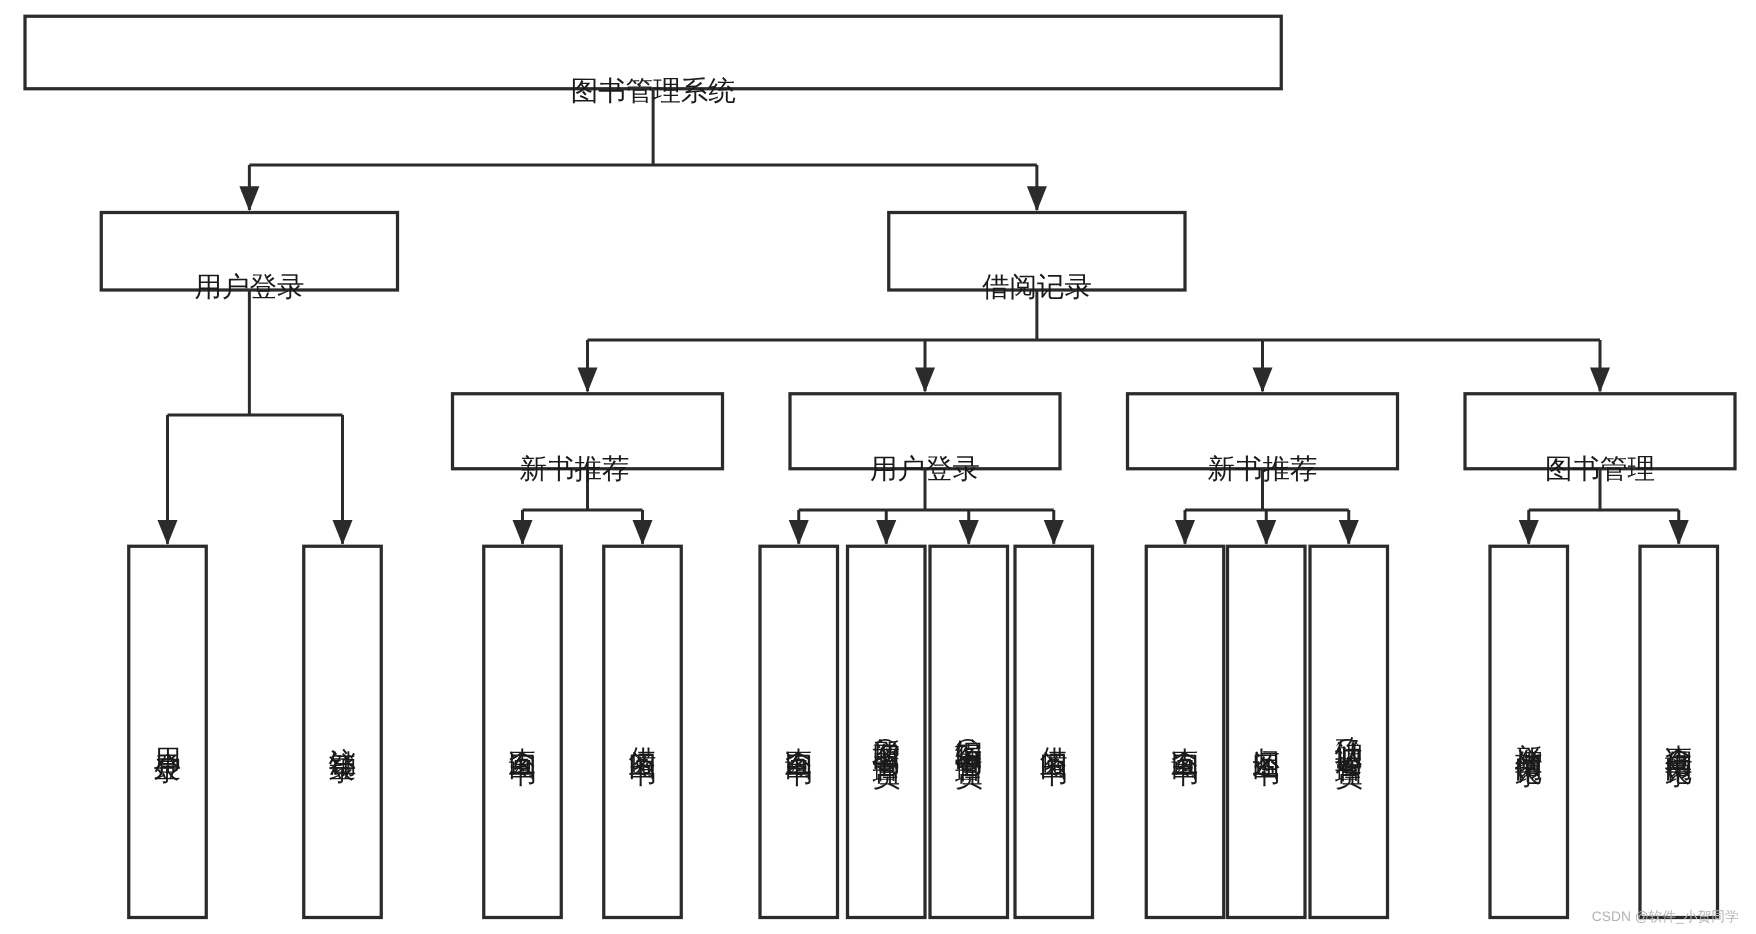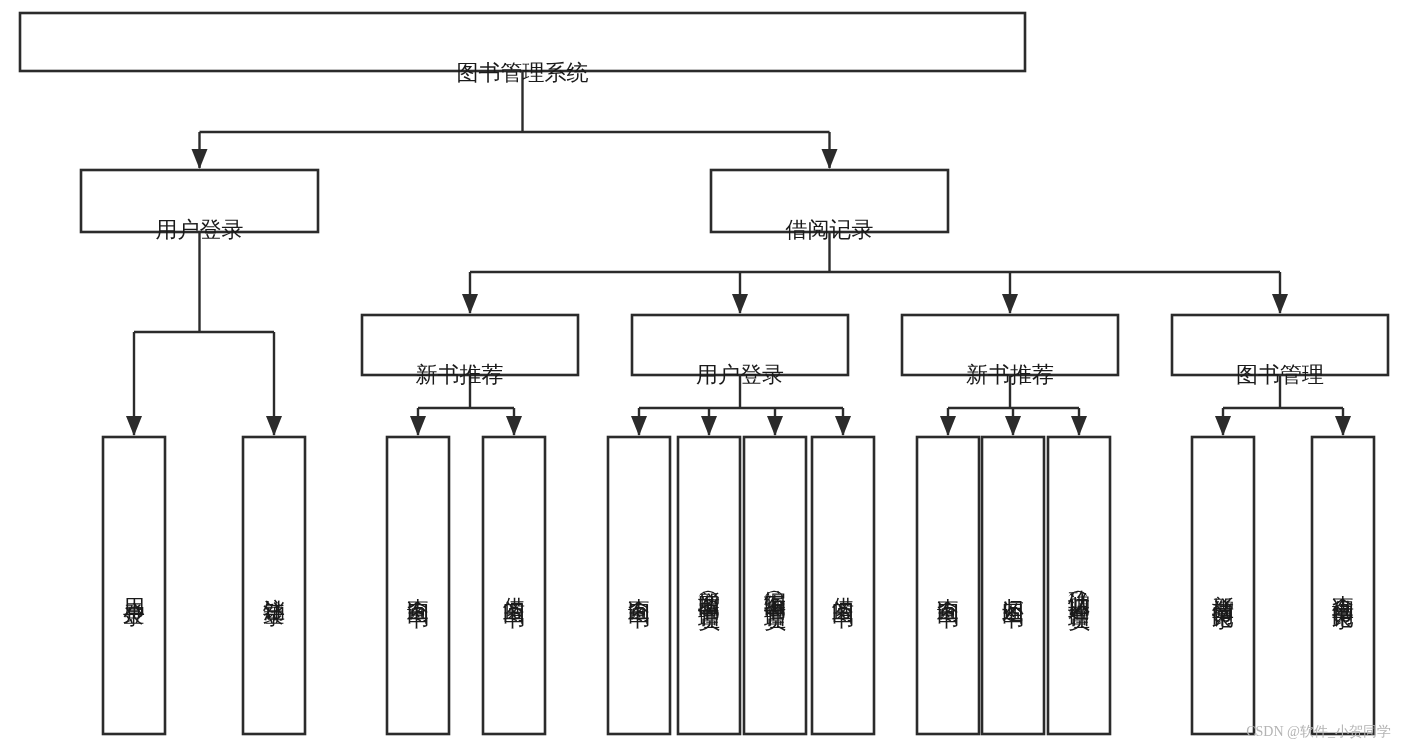--- a/index.html
+++ b/index.html
@@ -37,22 +37,22 @@
     fill: none;
   }
   .arrowhead {
     fill: #2b2b2b;
     stroke: none;
   }
   .watermark {
     position: absolute;
     right: 14px;
     bottom: 6px;
-    font-family: Liberation Serif, serif;
-    font-size: 14px;
+    font-family: Liberation Sans, sans-serif;
+    font-size: 11px;
     color: #b4b4b4;
     white-space: nowrap;
     user-select: none;
   }
   .vlabel-wrap {
     position: absolute;
     display: flex;
     align-items: center;
     justify-content: center;
     pointer-events: none;

